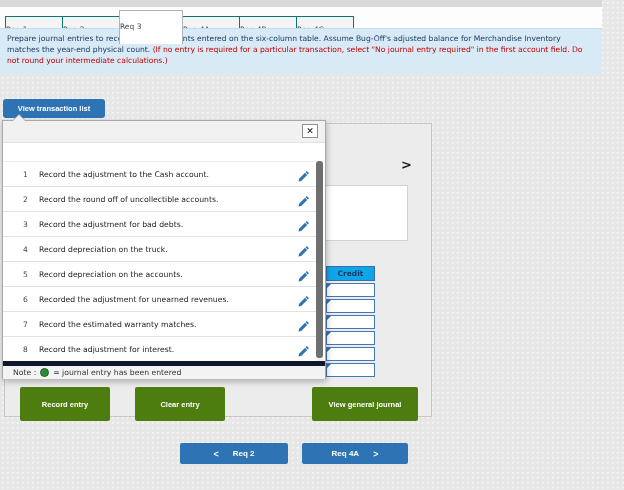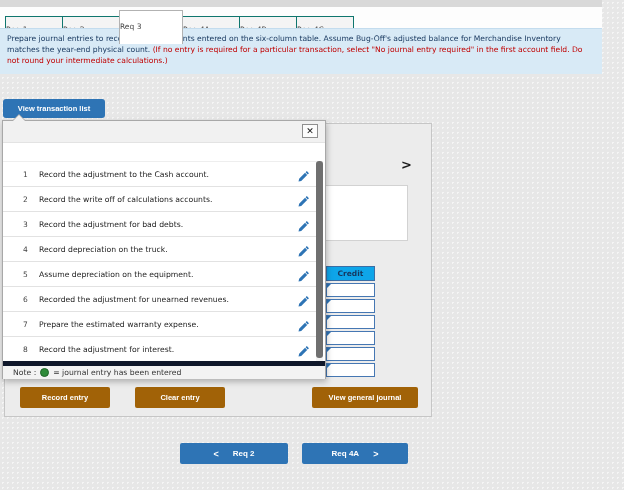--- a/index.html
+++ b/index.html
@@ -66,21 +66,21 @@
     color:#17375e; font-weight:bold; font-size:7.5px; text-align:center; line-height:13px;
   }
   .credit-cell {
     height:14px; margin-top:2px; background:#fff; border:1px solid #4577b3; position:relative;
   }
   .cell-corner {
     position:absolute; left:0; top:0; width:0; height:0;
     border-top:4px solid #2e74b5; border-right:4px solid transparent;
   }
   .panel-btn {
-    position:absolute; top:263px; height:21px; background:#a16207; border:none;
+    position:absolute; top:263px; height:34px; background:#4d7c0f; border:none;
     border-radius:2px; color:#fff; font-weight:bold; font-size:7.5px;
     text-align:center; cursor:pointer; font-family:"Liberation Sans",sans-serif;
   }
   .btn-record { left:15px;  width:90px; }
   .btn-clear  { left:130px; width:90px; }
   .btn-vgj    { left:307px; width:106px; }
 
   
   .popup {
     position:absolute; left:2px; top:120px; width:324px; height:259px;
@@ -205,56 +205,56 @@
   <div class="txn-list">
     <div class="txn-row">
       <span class="txn-num">1</span>
       <span class="txn-text">Record the adjustment to the Cash account.</span>
       <span class="txn-edit"><svg viewBox="0 0 16 16">
             <path d="M12.1 1.3 L14.7 3.9 L13.2 5.4 L10.6 2.8 Z M9.9 3.5 L12.5 6.1 L5.2 13.4 L1.9 14.1 L2.6 10.8 Z"></path>
           </svg></span>
     </div>
     <div class="txn-row">
       <span class="txn-num">2</span>
-      <span class="txn-text">Record the write off of calculations accounts.</span>
+      <span class="txn-text">Record the round off of uncollectible accounts.</span>
       <span class="txn-edit"><svg viewBox="0 0 16 16">
             <path d="M12.1 1.3 L14.7 3.9 L13.2 5.4 L10.6 2.8 Z M9.9 3.5 L12.5 6.1 L5.2 13.4 L1.9 14.1 L2.6 10.8 Z"></path>
           </svg></span>
     </div>
     <div class="txn-row">
       <span class="txn-num">3</span>
       <span class="txn-text">Record the adjustment for bad debts.</span>
       <span class="txn-edit"><svg viewBox="0 0 16 16">
             <path d="M12.1 1.3 L14.7 3.9 L13.2 5.4 L10.6 2.8 Z M9.9 3.5 L12.5 6.1 L5.2 13.4 L1.9 14.1 L2.6 10.8 Z"></path>
           </svg></span>
     </div>
     <div class="txn-row">
       <span class="txn-num">4</span>
       <span class="txn-text">Record depreciation on the truck.</span>
       <span class="txn-edit"><svg viewBox="0 0 16 16">
             <path d="M12.1 1.3 L14.7 3.9 L13.2 5.4 L10.6 2.8 Z M9.9 3.5 L12.5 6.1 L5.2 13.4 L1.9 14.1 L2.6 10.8 Z"></path>
           </svg></span>
     </div>
     <div class="txn-row">
       <span class="txn-num">5</span>
-      <span class="txn-text">Assume depreciation on the equipment.</span>
+      <span class="txn-text">Record depreciation on the accounts.</span>
       <span class="txn-edit"><svg viewBox="0 0 16 16">
             <path d="M12.1 1.3 L14.7 3.9 L13.2 5.4 L10.6 2.8 Z M9.9 3.5 L12.5 6.1 L5.2 13.4 L1.9 14.1 L2.6 10.8 Z"></path>
           </svg></span>
     </div>
     <div class="txn-row">
       <span class="txn-num">6</span>
       <span class="txn-text">Recorded the adjustment for unearned revenues.</span>
       <span class="txn-edit"><svg viewBox="0 0 16 16">
             <path d="M12.1 1.3 L14.7 3.9 L13.2 5.4 L10.6 2.8 Z M9.9 3.5 L12.5 6.1 L5.2 13.4 L1.9 14.1 L2.6 10.8 Z"></path>
           </svg></span>
     </div>
     <div class="txn-row">
       <span class="txn-num">7</span>
-      <span class="txn-text">Prepare the estimated warranty expense.</span>
+      <span class="txn-text">Record the estimated warranty matches.</span>
       <span class="txn-edit"><svg viewBox="0 0 16 16">
             <path d="M12.1 1.3 L14.7 3.9 L13.2 5.4 L10.6 2.8 Z M9.9 3.5 L12.5 6.1 L5.2 13.4 L1.9 14.1 L2.6 10.8 Z"></path>
           </svg></span>
     </div>
     <div class="txn-row">
       <span class="txn-num">8</span>
       <span class="txn-text">Record the adjustment for interest.</span>
       <span class="txn-edit"><svg viewBox="0 0 16 16">
             <path d="M12.1 1.3 L14.7 3.9 L13.2 5.4 L10.6 2.8 Z M9.9 3.5 L12.5 6.1 L5.2 13.4 L1.9 14.1 L2.6 10.8 Z"></path>
           </svg></span>

